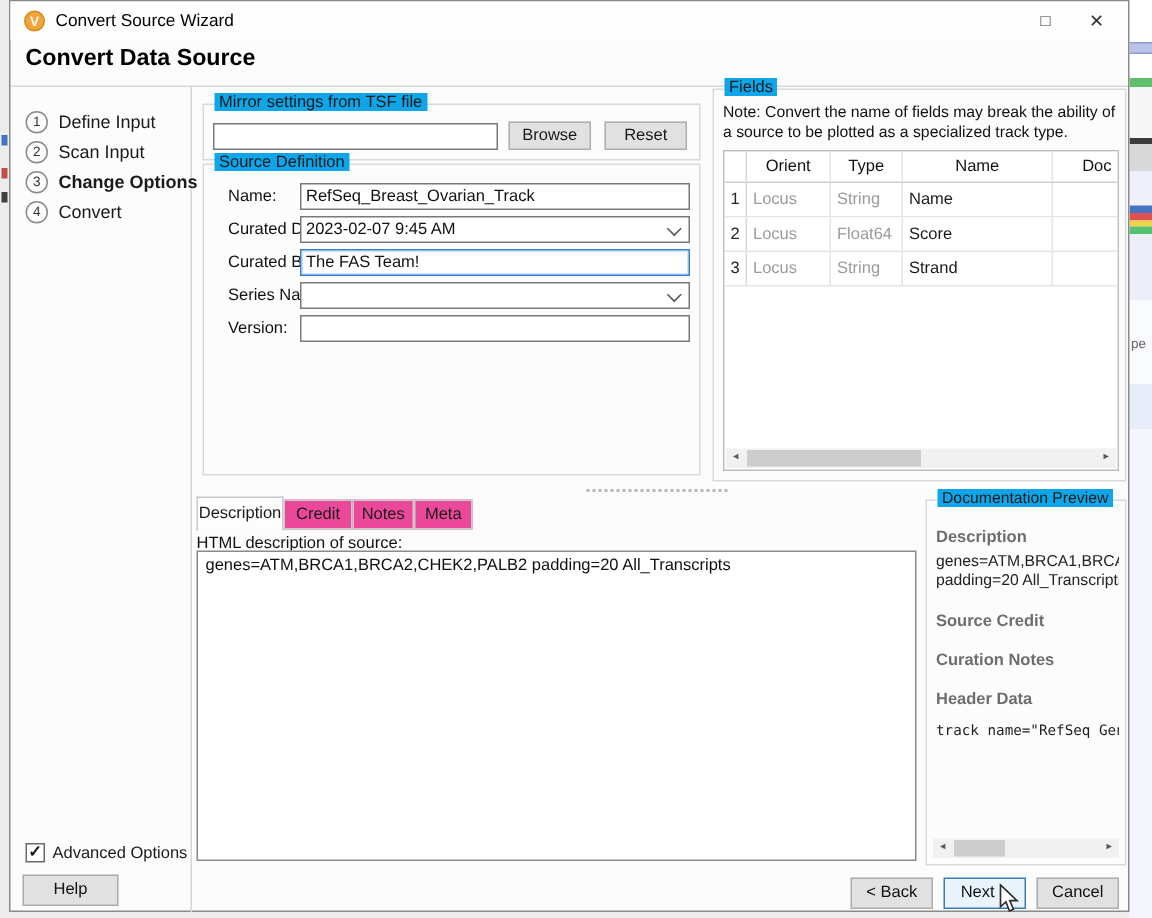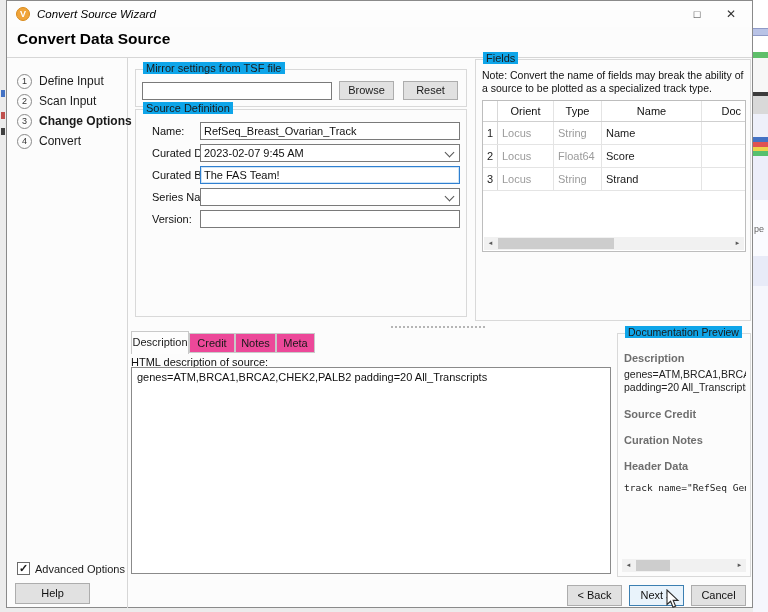--- a/index.html
+++ b/index.html
@@ -18,21 +18,21 @@
   .bg-frag{position:absolute;left:754px;top:224px;font-size:9px;color:#666;}
 
   
   .dialog{position:absolute;left:6px;top:0;width:747px;height:608px;
     background:#fcfcfc;border:1px solid #8a8a8a;box-sizing:border-box;}
 
   .titlebar{position:absolute;left:0;top:0;width:100%;height:26px;background:#fdfdfd;}
   .app-icon{position:absolute;left:9px;top:6px;width:14px;height:14px;border-radius:50%;
     background:#f0a43a;border:1px solid #d88b1d;box-sizing:border-box;
     color:#fff;font-weight:bold;font-size:9px;line-height:12px;text-align:center;}
-  .title-text{position:absolute;left:30px;top:0;line-height:26px;font-size:11.5px;color:#000;font-style:italic;}
+  .title-text{position:absolute;left:30px;top:0;line-height:26px;font-size:11.5px;color:#000;}
   .winbtn{position:absolute;top:0;width:30px;height:26px;text-align:center;line-height:26px;
     font-size:11px;color:#333;cursor:default;}
   .winbtn.max{right:40px;}
   .winbtn.close{right:6px;font-size:12px;}
 
   .heading{position:absolute;left:10px;top:29px;font-size:15.5px;font-weight:bold;color:#000;}
   .heading-divider{position:absolute;left:0;top:56px;width:100%;height:1px;background:#d6d6d6;}
   .v-sep{position:absolute;left:120px;top:57px;width:1px;height:550px;background:#d6d6d6;}
 
   
@@ -46,21 +46,21 @@
     border:1px solid #9a9a9a;background:#fdfdfd;padding:2px 3px;box-sizing:border-box;
     font-size:11px;line-height:1.3;color:#111;}
   .adv-row{position:absolute;left:10px;top:561px;display:flex;align-items:center;gap:5px;}
   .checkbox{width:13px;height:13px;border:1px solid #6a6a6a;background:#fff;box-sizing:border-box;
     font-size:11px;line-height:11px;text-align:center;color:#1a1a1a;font-weight:bold;}
   .adv-label{font-size:11px;}
 
   
   .btn{position:absolute;height:21px;background:#e1e1e1;border:1px solid #adadad;
     box-sizing:border-box;font-size:11px;text-align:center;line-height:18px;color:#111;cursor:default;}
-  .btn-help{left:8px;top:582px;width:75px;}
+  .btn-help{left:8px;top:582px;width:64px;}
   .btn-back{left:560px;top:584px;width:55px;}
   .btn-next{left:622px;top:584px;width:55px;background:#e9f3fb;border:1px solid #3c7fb1;}
   .btn-cancel{left:684px;top:584px;width:55px;}
 
   
   .group{position:absolute;border:1px solid #d9d9d9;box-sizing:border-box;}
   .group-legend{position:absolute;top:-8px;left:7px;background:#0ea5e9;padding:0 3px;
     font-size:11px;color:#1a1a1a;white-space:nowrap;}
 
   .grp-mirror{left:128px;top:68px;width:332px;height:38px;}
@@ -79,21 +79,21 @@
   .sd-row{position:absolute;left:0;width:100%;height:18px;}
   .sd-label{position:absolute;left:16px;line-height:18px;font-size:11px;color:#111;white-space:nowrap;}
   .sd-ctl{position:absolute;left:64px;width:260px;height:32px;}
   .sd-ctl .tinput{position:absolute;left:0;top:0;width:100%;height:18px;}
   .sd-ctl .tinput.focused{border:1px solid #2f7fd0;box-shadow:inset 0 0 0 1px #cde4f7;}
   .chevron{position:absolute;right:7px;top:5px;width:6px;height:6px;
     border-right:1px solid #555;border-bottom:1px solid #555;transform:rotate(45deg);}
 
   
   .fields-note{position:absolute;left:6px;top:9px;width:264px;font-size:10.5px;line-height:1.22;color:#111;}
-  .ftable{position:absolute;left:6px;top:40px;width:264px;height:152px;border:1px solid #bdbdbd;
+  .ftable{position:absolute;left:6px;top:40px;width:264px;height:214px;border:1px solid #bdbdbd;
     background:#fff;box-sizing:border-box;overflow:hidden;}
   .frow{display:flex;border-bottom:1px solid #e4e4e4;background:#fff;}
   .frow.head{height:20px;line-height:20px;border-bottom:1px solid #cfcfcf;}
   .frow.body{height:22px;line-height:22px;}
   .fcell{box-sizing:border-box;border-right:1px solid #e4e4e4;padding:0 4px;
     overflow:hidden;white-space:nowrap;font-size:11px;}
   .c-num{width:15px;padding:0 1px;text-align:center;color:#222;border-right:1px solid #d8d8d8;}
   .c-orient{width:56px;}
   .c-type{width:48px;}
   .c-name{width:100px;}

